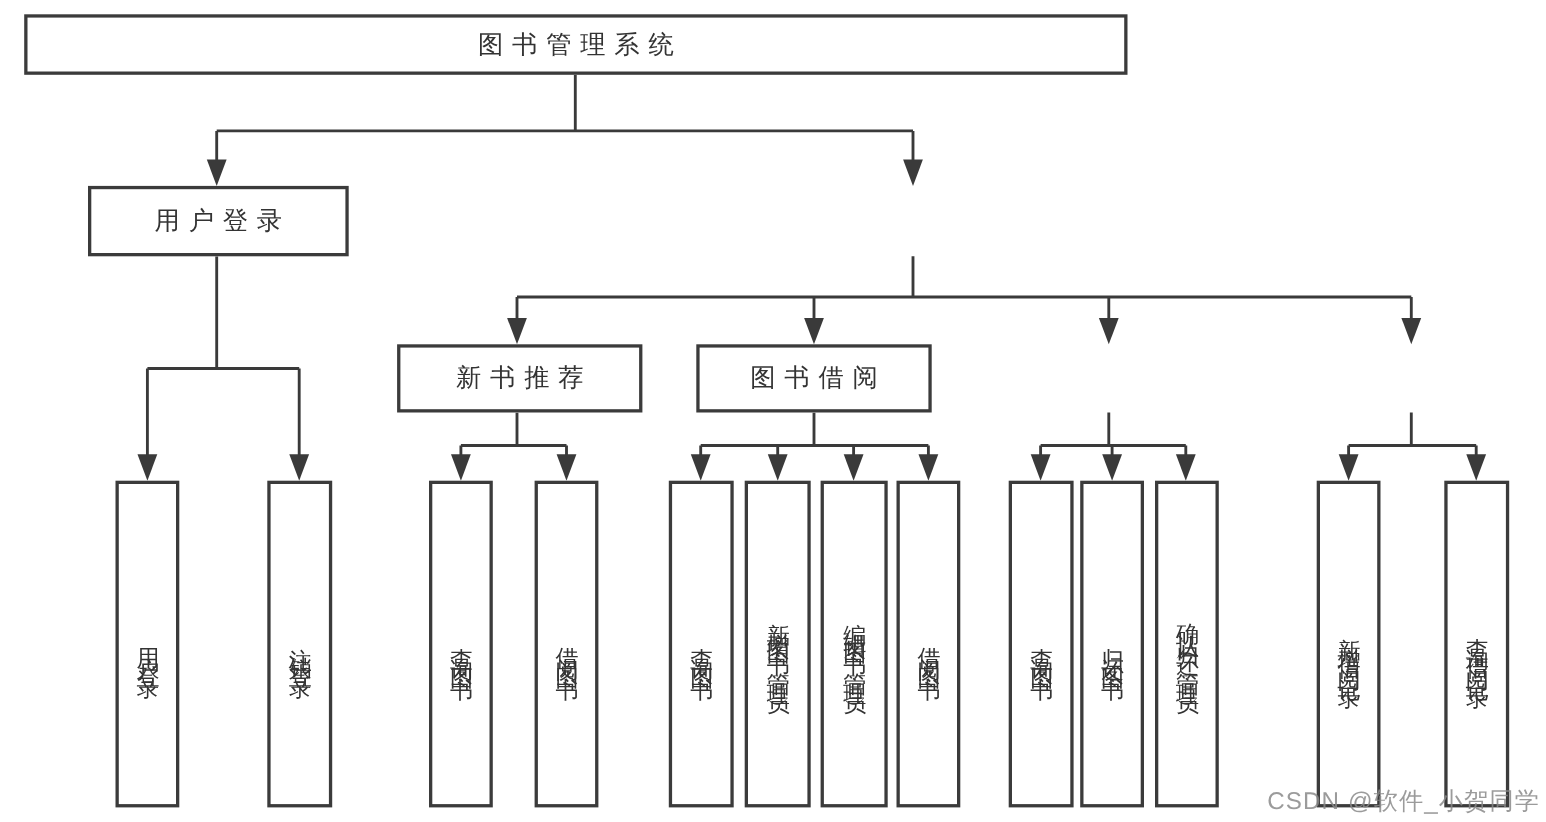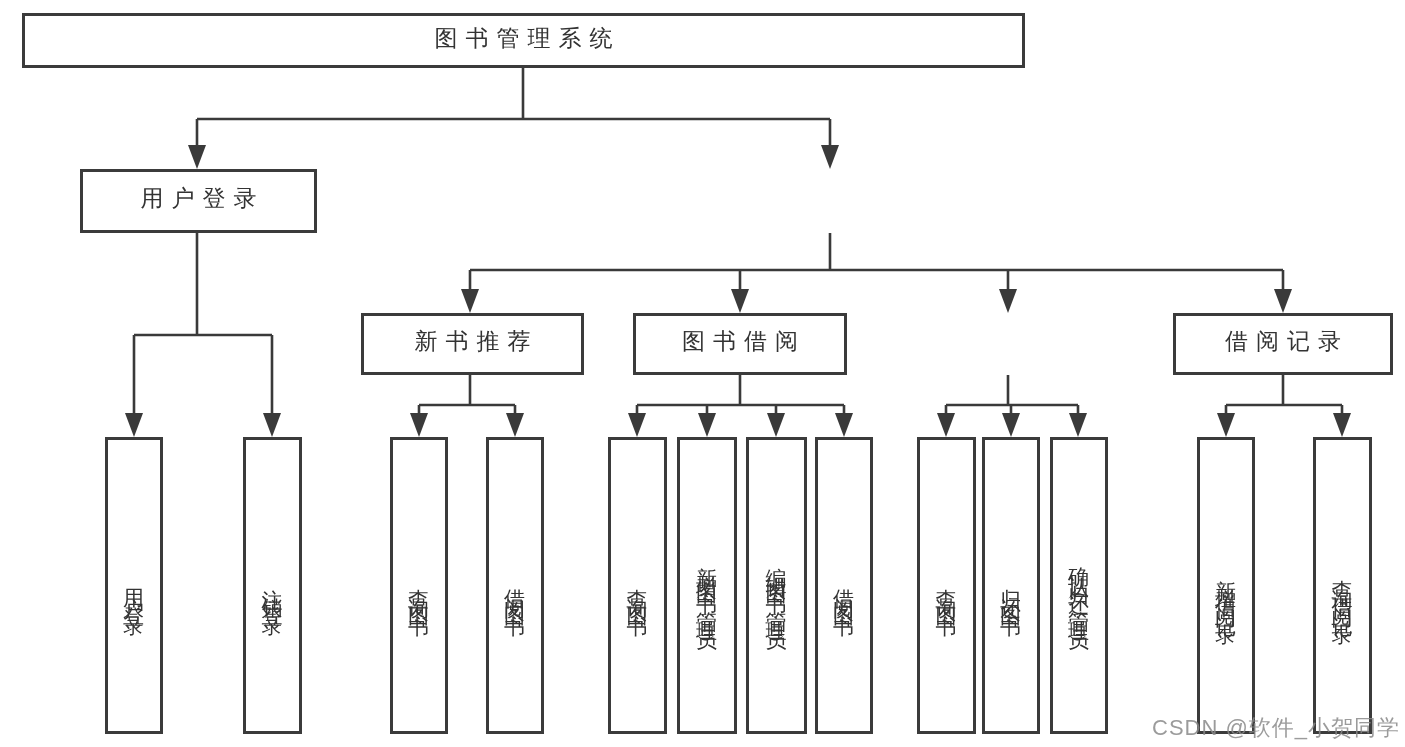--- a/index.html
+++ b/index.html
@@ -27,21 +27,20 @@
     align-items: center;
     justify-content: center;
     z-index: 2;
   }
   .hlabel {
     font-size: 23px;
     letter-spacing: 8px;
     margin-right: -8px;
     white-space: nowrap;
     line-height: 1.2;
-    font-family: Liberation Mono, monospace;
   }
   .root { left: 22px; top: 13px; width: 1003px; height: 55px; }
   .l2   { top: 169px; height: 64px; }
   .l3   { top: 313px; height: 62px; }
   .leaf { top: 437px; height: 297px; }
   .vtext {
     writing-mode: vertical-rl;
     text-orientation: mixed;
     font-size: 21px;
     line-height: 1;
@@ -107,23 +106,20 @@
   <div class="box l2" style="left:80px; width:237px;">
     <span class="hlabel">用户登录</span>
   </div>
 
   <div class="box l3" style="left:633px; width:214px;">
     <span class="hlabel">图书借阅</span>
   </div>
   <div class="box l3" style="left:361px; width:223px;">
     <span class="hlabel">新书推荐</span>
   </div>
-  <div class="box l3" style="left:1173px; width:220px;">
-    <span class="hlabel">借阅记录</span>
-  </div>
 
   <div class="box leaf" style="left:105px; width:58px;">
     <span class="vtext">用户登录</span>
   </div>
   <div class="box leaf" style="left:243px; width:59px;">
     <span class="vtext">注销登录</span>
   </div>
 
   <div class="box leaf" style="left:390px; width:58px;">
     <span class="vtext">查询图书</span>

